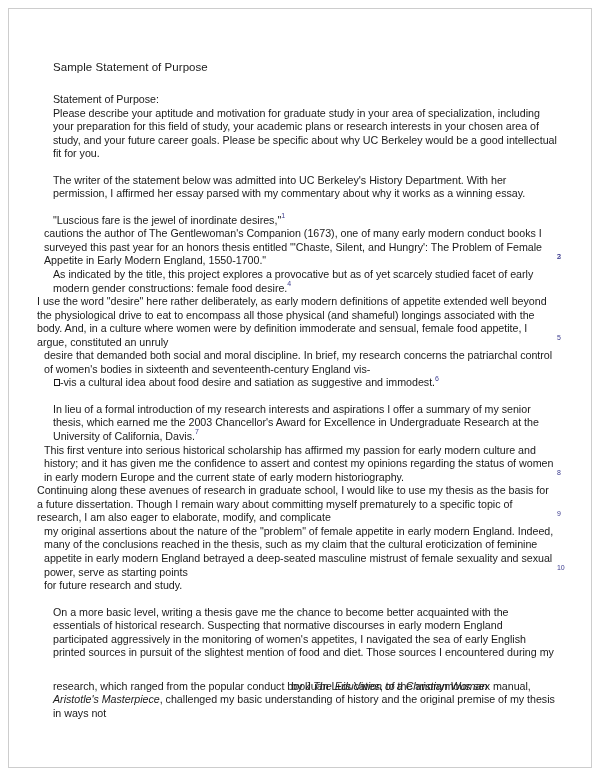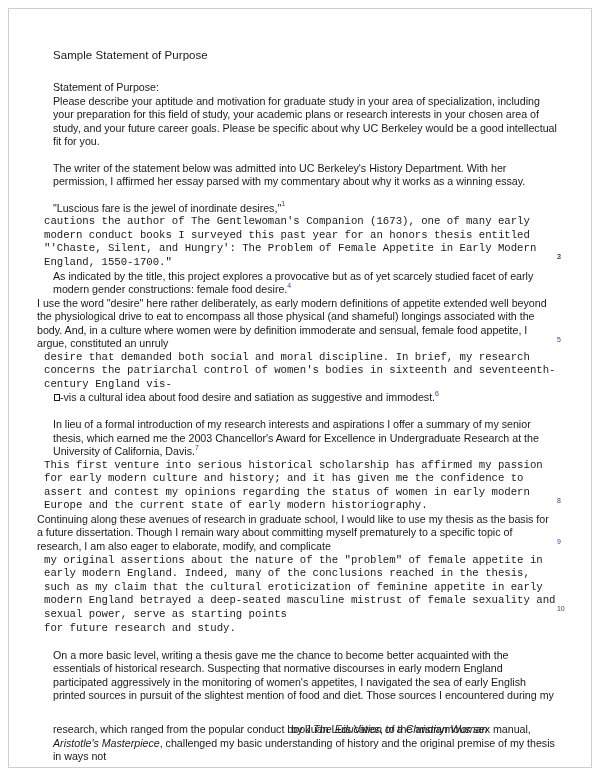--- a/index.html
+++ b/index.html
@@ -26,21 +26,21 @@
     top: 8px;
     width: 584px;
     height: 760px;
     border: 1px solid #cdcdcd;
     box-sizing: border-box;
     pointer-events: none;
   }
   .content {
     position: absolute;
     left: 53px;
-    top: 48px;
+    top: 60px;
     width: 504px;
   }
   .doc-title {
     font-size: 11.5px;
     line-height: 14px;
     color: #1a1a1a;
     margin: 0 0 19px 0;
     letter-spacing: 0.05px;
   }
   .para {
@@ -75,21 +75,20 @@
     overflow: visible;
     white-space: nowrap;
   }
   .ovl-neg {
     display: inline-block;
     margin-left: -16px;
   }
   .ovl-neg-sm {
     display: inline-block;
     margin-left: -9px;
-    font-family: Liberation Mono, monospace;
   }
   .ovl-neg-lg {
     display: inline-block;
     margin-left: -22px;
     margin-top: 20px;
   }
   .ital {
     font-style: italic;
     margin-top: 16px;
   }

